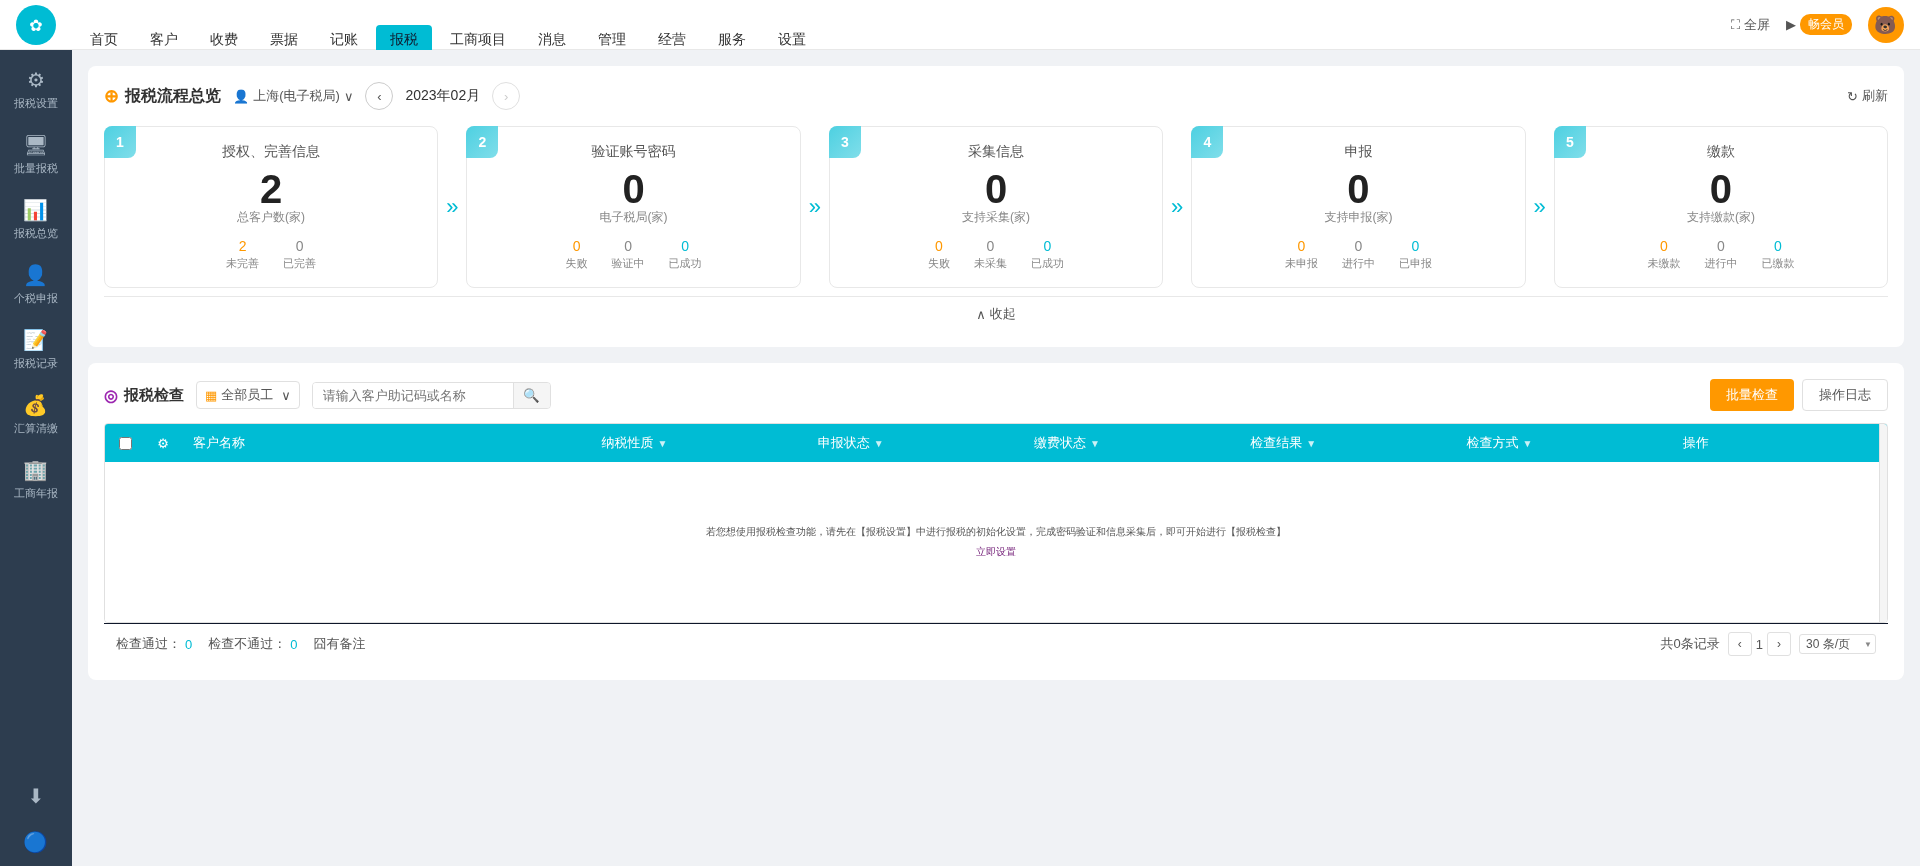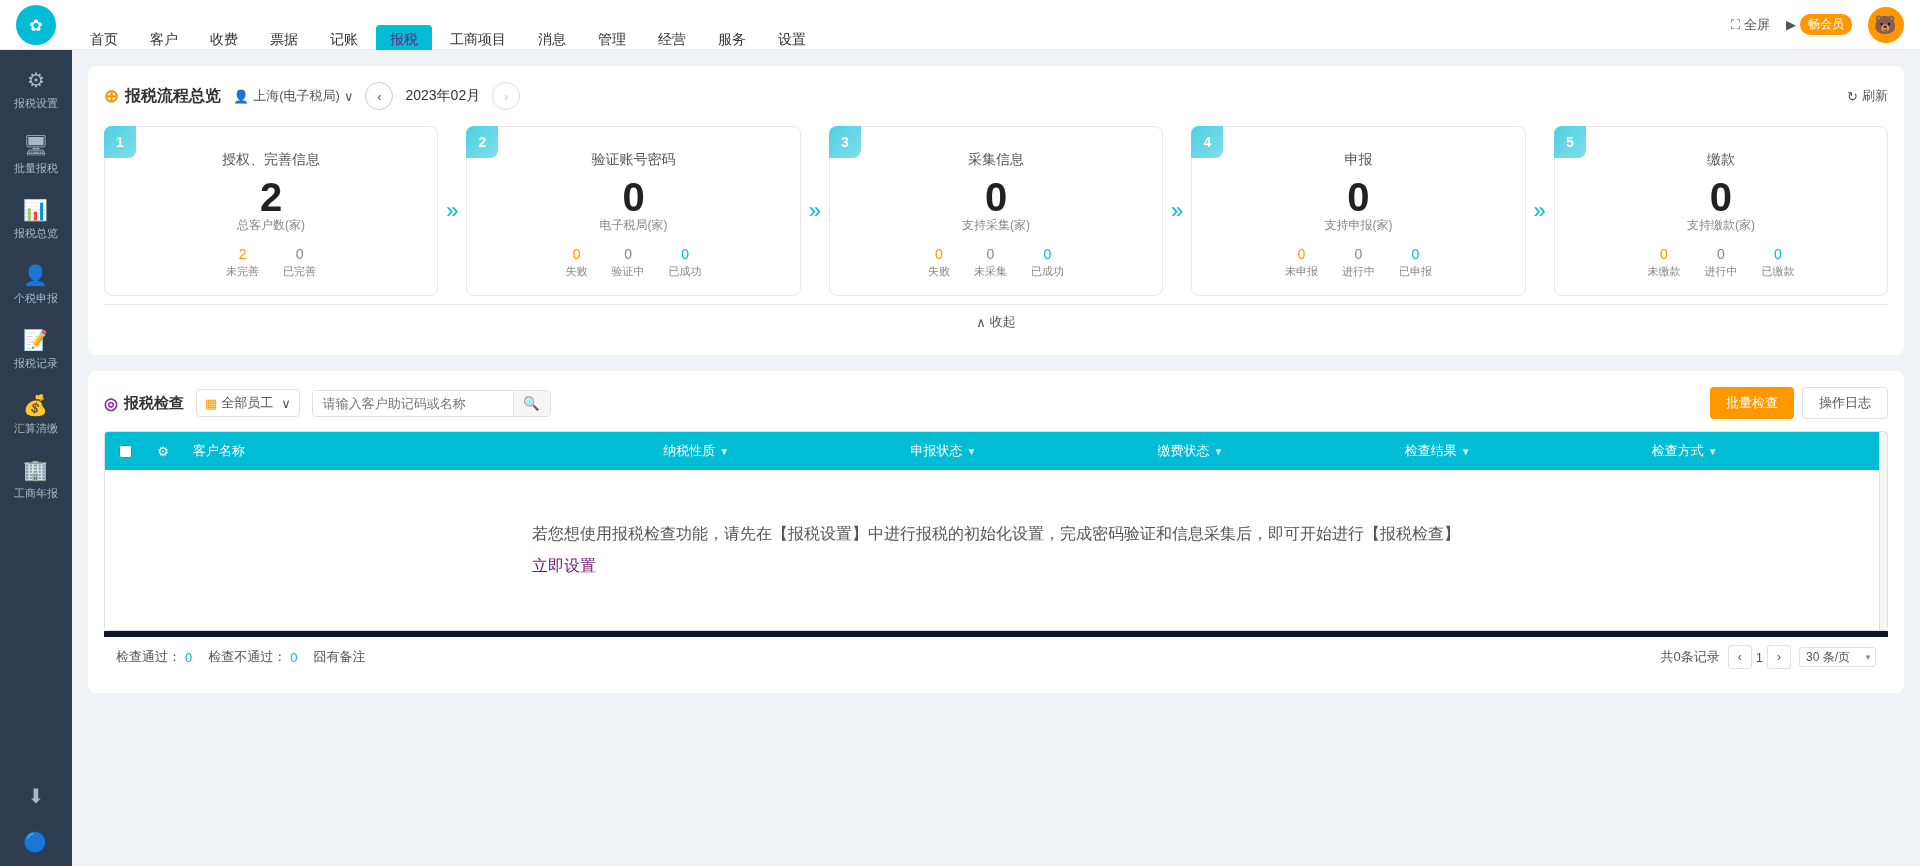--- a/index.html
+++ b/index.html
@@ -10,21 +10,21 @@
     .top-nav { background: #fff; height: 50px; display: flex; align-items: center; padding: 0 16px; border-bottom: 1px solid #e8e8e8; flex-shrink: 0; }
     .main-area { display: flex; flex: 1; overflow: hidden; }
     .left-sidebar { width: 72px; background: #2d3d4f; display: flex; flex-direction: column; align-items: center; padding-top: 8px; flex-shrink: 0; }
     .content-area { flex: 1; overflow-y: auto; background: #f0f2f5; padding: 16px; }
 
     
     .logo { width: 40px; height: 40px; margin-right: 20px; }
     .logo svg { width: 40px; height: 40px; }
     .nav-items { display: flex; gap: 4px; flex: 1; }
     .nav-item { padding: 6px 14px; cursor: pointer; color: #333; font-size: 14px; border-radius: 4px; transition: all 0.2s; margin-top: 31px; }
-    .nav-item.active { background: #00bcd4; color: #701a75; border-radius: 4px; }
+    .nav-item.active { background: #00bcd4; color: #0f172a; border-radius: 4px; }
     .nav-right { display: flex; align-items: center; gap: 16px; margin-left: auto; }
     .nav-right-item { display: flex; align-items: center; gap: 4px; cursor: pointer; color: #555; font-size: 13px; }
     .vip-badge { background: #ff9800; color: #fff; padding: 2px 8px; border-radius: 10px; font-size: 12px; }
     .avatar { width: 36px; height: 36px; border-radius: 50%; background: #ff9800; display: flex; align-items: center; justify-content: center; color: #fff; font-size: 18px; }
 
     
     .sidebar-item { display: flex; flex-direction: column; align-items: center; padding: 10px 4px; cursor: pointer; color: #aab8c5; font-size: 11px; gap: 4px; width: 100%; text-align: center; border-radius: 4px; margin-bottom: 2px; }
     .sidebar-item .icon { font-size: 20px; }
     .sidebar-spacer { flex: 1; }
 
@@ -39,21 +39,21 @@
     .date-nav { display: flex; align-items: center; gap: 12px; margin-left: auto; }
     .date-btn { width: 28px; height: 28px; border-radius: 50%; border: 1px solid #ccc; display: flex; align-items: center; justify-content: center; cursor: pointer; color: #555; }
     .date-btn.disabled { color: #ccc; border-color: #e0e0e0; cursor: default; }
     .date-text { font-size: 14px; color: #333; font-weight: 500; }
     .refresh-btn { display: flex; align-items: center; gap: 4px; color: #555; cursor: pointer; font-size: 13px; }
 
     
     .flow-steps { display: flex; align-items: stretch; gap: 0; }
     .flow-step { flex: 1; border: 1px solid #e8e8e8; border-radius: 8px; padding: 16px; position: relative; display: flex; flex-direction: column; align-items: center; }
     .step-num { position: absolute; top: -1px; left: -1px; width: 32px; height: 32px; background: linear-gradient(135deg, #4dd0e1, #80deea); border-radius: 8px 0 8px 0; display: flex; align-items: center; justify-content: center; color: #fff; font-size: 14px; font-weight: bold; }
-    .step-title { font-size: 14px; color: #555; margin-bottom: 8px; margin-top: 8px; text-align: center; }
+    .step-title { font-size: 14px; color: #555; margin-bottom: 8px; margin-top: 0; text-align: center; }
     .step-count { font-size: 40px; font-weight: bold; color: #222; line-height: 1; }
     .step-sub { font-size: 12px; color: #888; margin-bottom: 12px; }
     .step-stats { display: flex; gap: 24px; }
     .step-stat { display: flex; flex-direction: column; align-items: center; gap: 2px; }
     .step-stat-num { font-size: 14px; }
     .step-stat-num.orange { color: #ff9800; }
     .step-stat-num.gray { color: #888; }
     .step-stat-num.teal { color: #00bcd4; }
     .step-stat-label { font-size: 11px; color: #888; }
     .step-arrow { display: flex; align-items: center; padding: 0 8px; color: #00bcd4; font-size: 22px; align-self: center; }
@@ -76,25 +76,25 @@
 
     
     .table-wrapper { border: 1px solid #e0e0e0; border-radius: 4px; overflow: hidden; }
     .table-header { display: flex; align-items: center; background: #00bcd4; color: #fff; font-size: 13px; }
     .th-check { width: 40px; display: flex; align-items: center; justify-content: center; padding: 10px 0; }
     .th-settings { width: 36px; display: flex; align-items: center; justify-content: center; padding: 10px 0; }
     .th-cell { flex: 1; padding: 10px 12px; display: flex; align-items: center; gap: 4px; }
     .th-cell.large { flex: 2; }
     .filter-icon { font-size: 10px; opacity: 0.8; }
     .table-body { background: #fff; min-height: 160px; display: flex; flex-direction: column; align-items: center; justify-content: center; }
-    .empty-message { color: #555; font-size: 16px; line-height: 2; }
+    .empty-message { text-align: center; color: #555; font-size: 10px; line-height: 2; }
     .empty-link { color: #701a75; cursor: pointer; text-decoration: none; }
 
     
-    .table-footer { display: flex; align-items: center; padding: 8px 12px; border-top: 6px solid #0f172a; background: #fff; font-size: 13px; }
+    .table-footer { display: flex; align-items: center; padding: 8px 12px; border-top: 1px solid #0f172a; background: #fff; font-size: 13px; }
     .footer-stats { display: flex; gap: 16px; color: #555; }
     .footer-stat { display: flex; align-items: center; gap: 4px; }
     .footer-stat-num { color: #00bcd4; cursor: pointer; }
     .footer-right { margin-left: auto; display: flex; align-items: center; gap: 8px; color: #555; }
     .pagination { display: flex; align-items: center; gap: 4px; }
     .page-btn { width: 24px; height: 24px; border: 1px solid #e0e0e0; border-radius: 3px; display: flex; align-items: center; justify-content: center; cursor: pointer; font-size: 12px; color: #555; background: #fff; }
     .page-select { border: 1px solid #e0e0e0; border-radius: 3px; padding: 2px 6px; font-size: 12px; color: #555; cursor: pointer; background: #fff; appearance: none; -webkit-appearance: none; padding-right: 18px; position: relative; }
     .page-select-wrap { position: relative; display: flex; align-items: center; }
     .page-select-wrap::after { content: "▼"; font-size: 8px; position: absolute; right: 4px; color: #888; pointer-events: none; }
 
@@ -367,20 +367,23 @@
               <span class="filter-icon">▼</span>
             </div>
             <div class="th-cell">
               <span>检查结果</span>
               <span class="filter-icon">▼</span>
             </div>
             <div class="th-cell">
               <span>检查方式</span>
               <span class="filter-icon">▼</span>
             </div>
+            <div class="th-cell">
+              <span>操作</span>
+            </div>
           </div>
 
           <div class="table-body" style="height:140px;">
             <div class="empty-message">
               <span>若您想使用报税检查功能，请先在【报税设置】中进行报税的初始化设置，完成密码验证和信息采集后，即可开始进行【报税检查】</span>
               <br>
               <a class="empty-link">立即设置</a>
             </div>
           </div>
 

